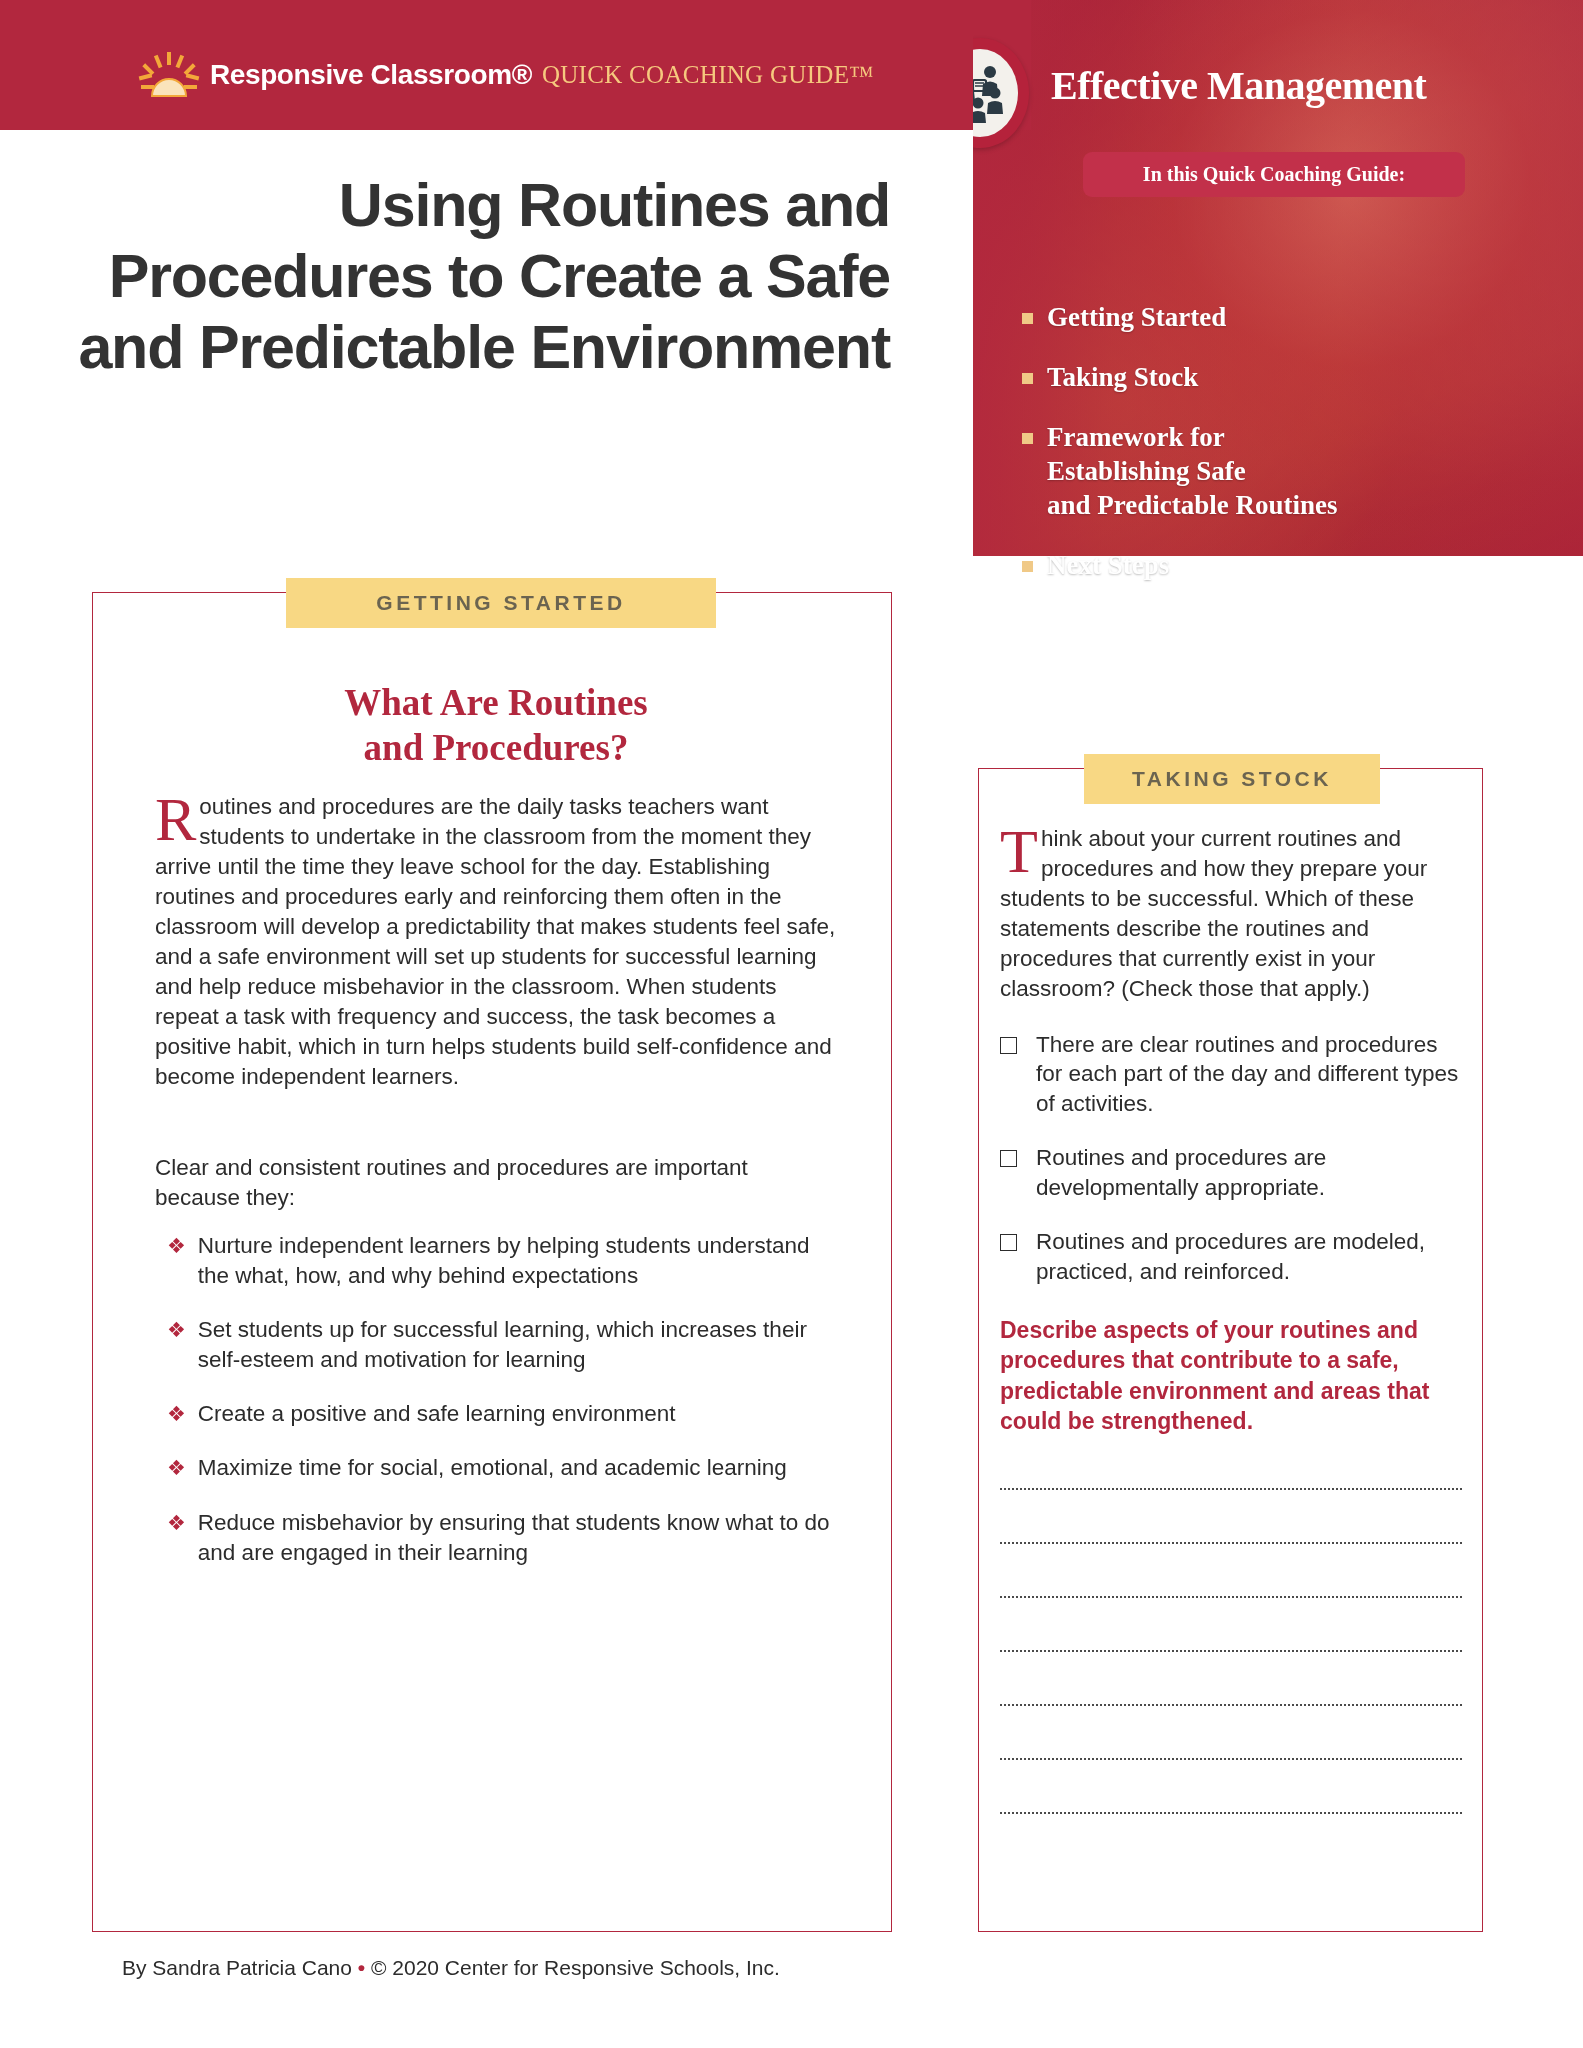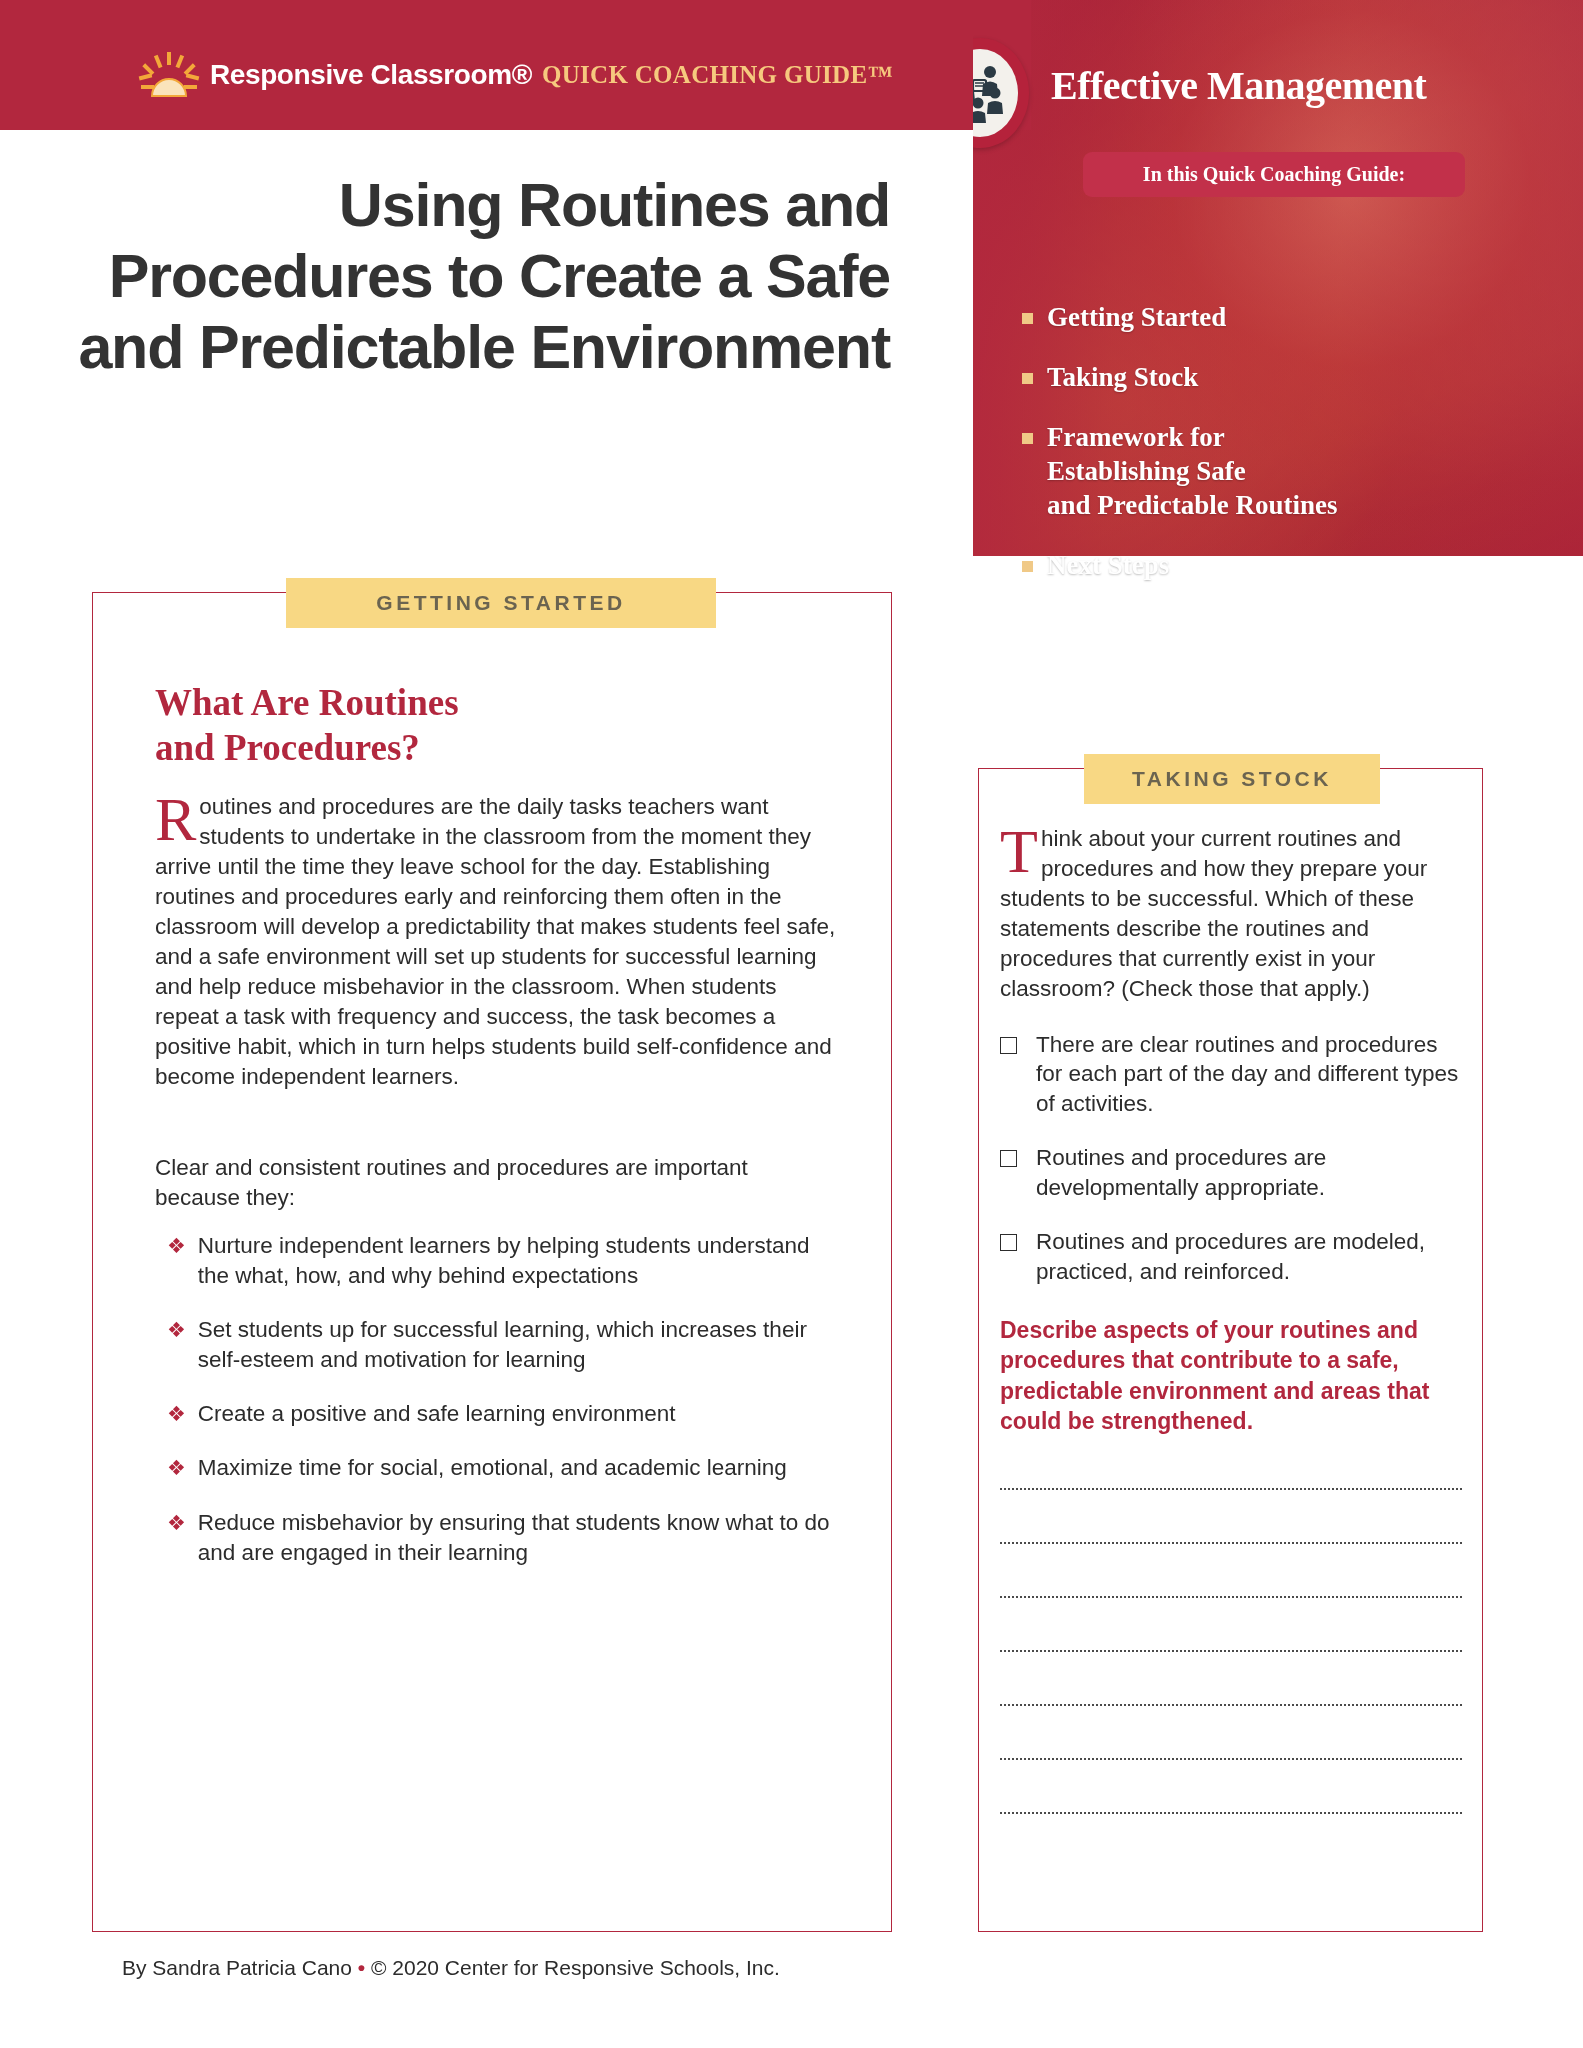--- a/index.html
+++ b/index.html
@@ -42,21 +42,21 @@
     color: #ffffff;
     font-size: 28px;
     font-weight: bold;
     letter-spacing: -0.4px;
     font-family: "Liberation Sans", sans-serif;
     white-space: nowrap;
   }
   .brand-sub {
     color: #f6c97e;
     font-size: 25px;
-    font-weight: bold;
+    font-weight: normal;
     letter-spacing: 0.3px;
     font-family: "Liberation Serif", serif;
     white-space: nowrap;
   }
 
   
   .hero {
     position: absolute;
     left: 973px; top: 0;
     width: 610px; height: 556px;
@@ -198,20 +198,21 @@
   .left-content {
     position: absolute;
     left: 155px; top: 680px;
     width: 682px;
   }
   .head-red {
     color: #b2273e;
     font-size: 37px;
     font-weight: bold;
     font-family: "Liberation Serif", serif;
+    text-align: center;
     line-height: 1.22;
     margin-bottom: 22px;
   }
   .body-txt {
     color: #2c2c2c;
     font-size: 22.5px;
     line-height: 1.33;
     font-family: "Liberation Sans", sans-serif;
   }
   .dropcap-para { position: relative; }

